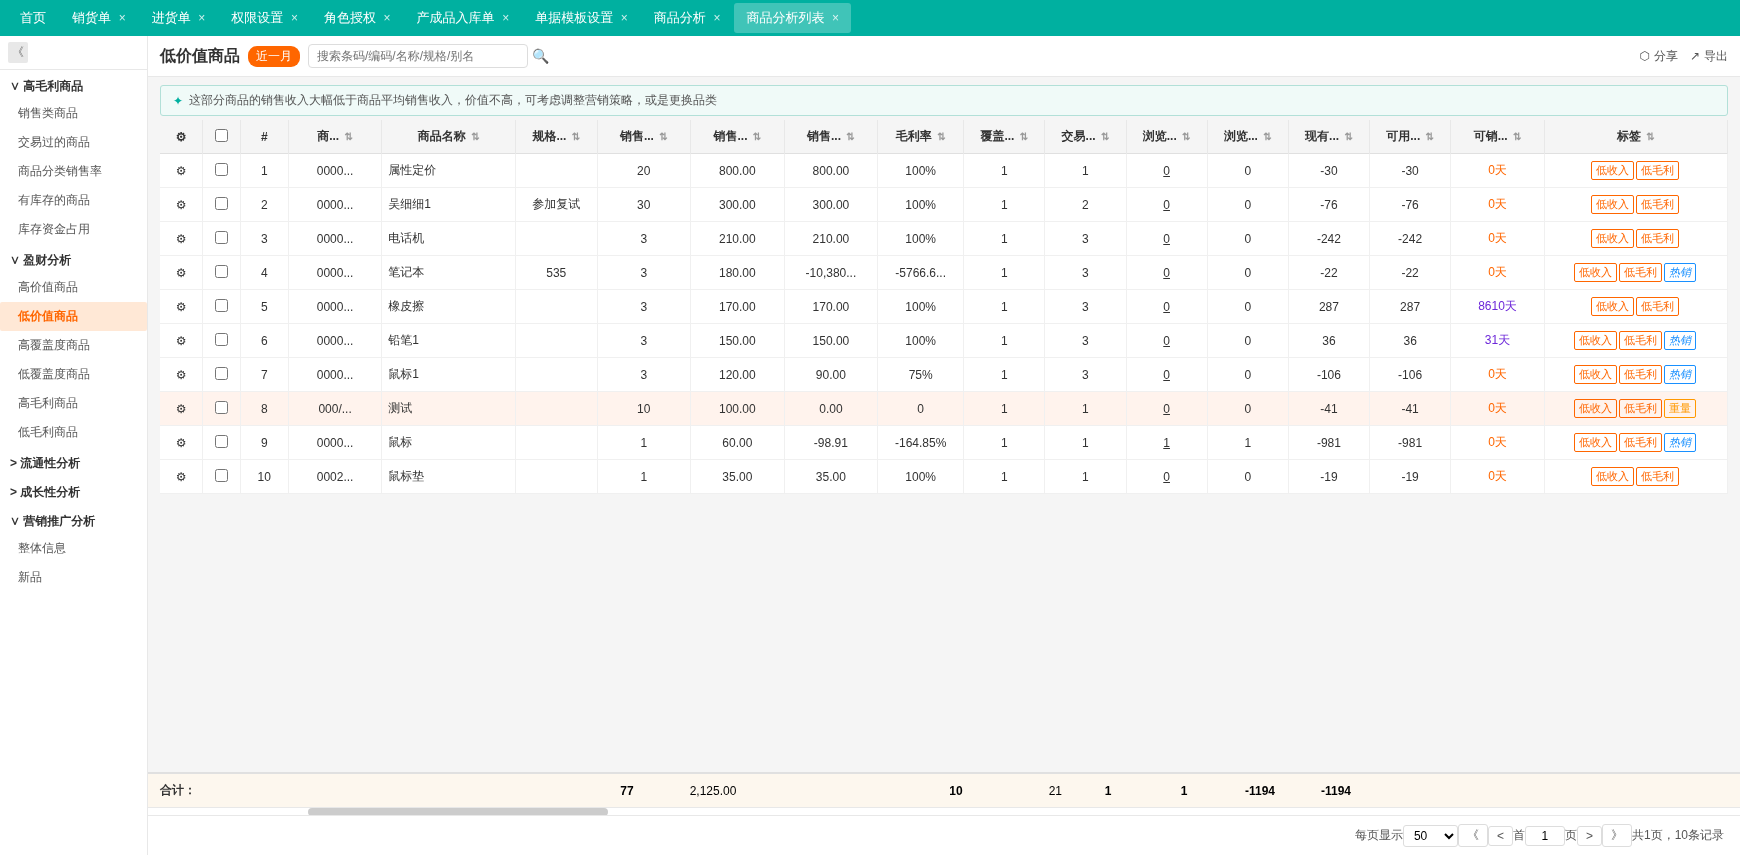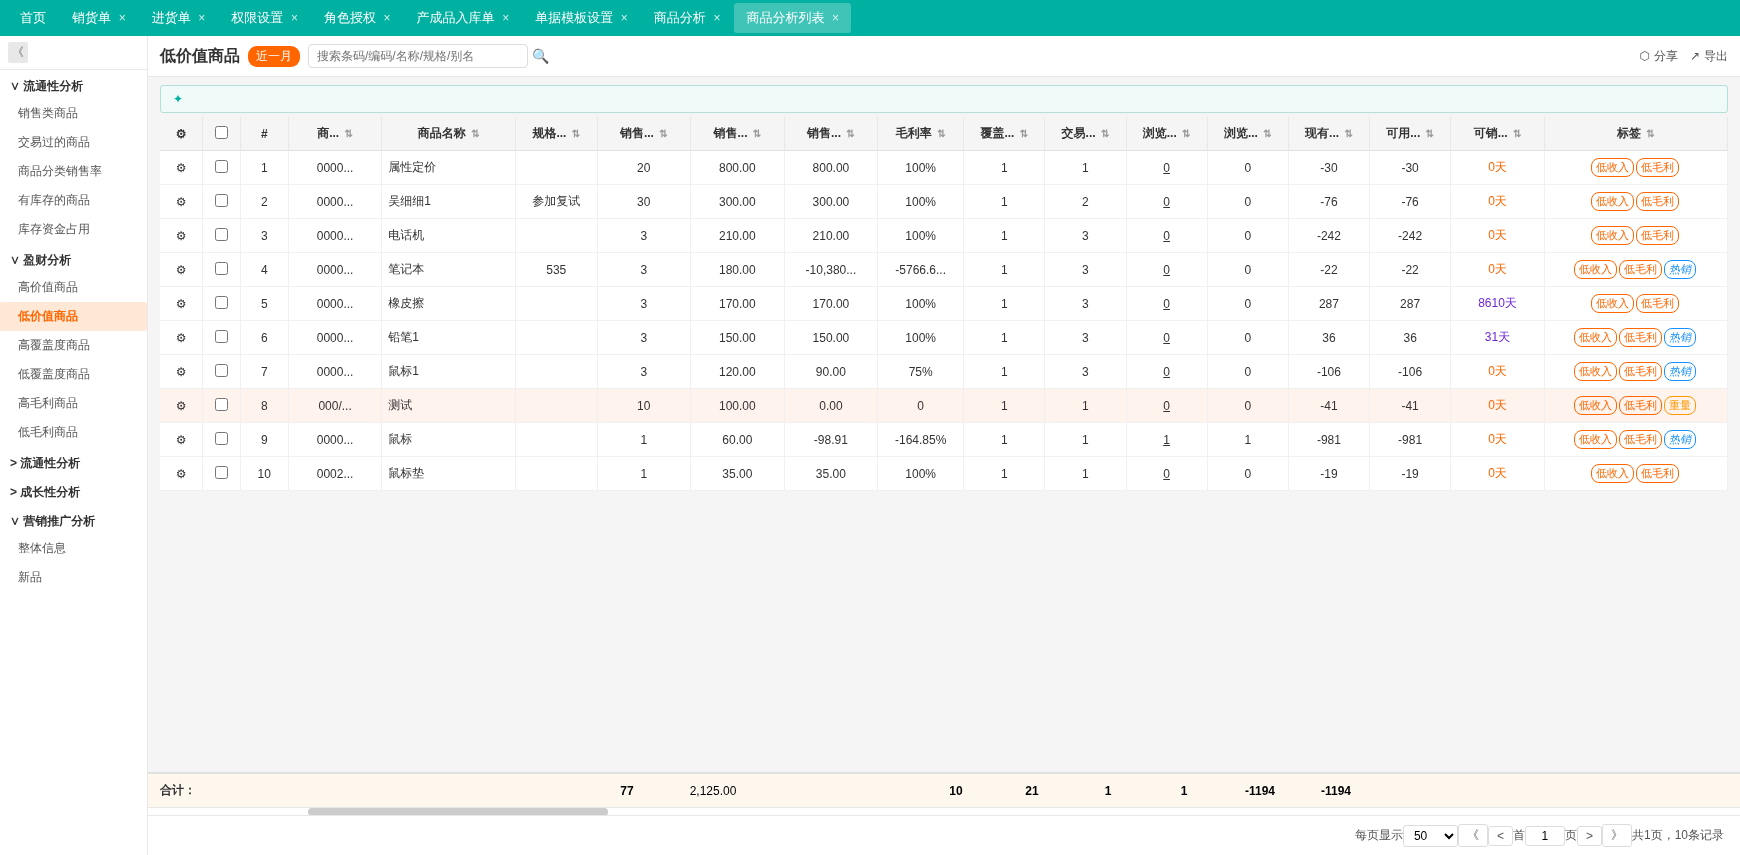--- a/index.html
+++ b/index.html
@@ -163,21 +163,21 @@
       padding: 7px 6px;
       text-align: center;
       color: #333;
       border-right: 1px solid #f0f0f0;
       white-space: nowrap;
     }
     tbody td.left { text-align: left; }
     .tag {
       display: inline-block;
       border: 1px solid;
-      border-radius: 8px;
+      border-radius: 2px;
       padding: 1px 4px;
       font-size: 11px;
       margin-right: 2px;
     }
     .tag-red { color: #ff6600; border-color: #ff6600; }
     .tag-orange { color: #ff9900; border-color: #ff9900; }
     .tag-blue { color: #1890ff; border-color: #1890ff; font-style: italic; }
     .days-0 { color: #ff6600; }
     .days-normal { color: #6d28d9; }
     .underline { text-decoration: underline; cursor: pointer; }
@@ -276,21 +276,21 @@
 </div>
 
 <div class="main-layout">
 
   <div class="sidebar">
     <div class="sidebar-top">
       <button class="collapse-btn">《</button>
     </div>
 
     <div class="sidebar-section-title">
-      <span>∨ 流通性分析</span>
+      <span>∨ 高毛利商品</span>
     </div>
     <div class="sidebar-item">销售类商品</div>
     <div class="sidebar-item">交易过的商品</div>
     <div class="sidebar-item">商品分类销售率</div>
     <div class="sidebar-item">有库存的商品</div>
     <div class="sidebar-item">库存资金占用</div>
 
     <div class="sidebar-section-title">
       <span>∨ 盈财分析</span>
     </div>
@@ -330,20 +330,21 @@
         </div>
         <div class="action-btn">
           <span>↗</span>
           <span>导出</span>
         </div>
       </div>
     </div>
 
     <div class="info-banner">
       <span class="star">✦</span>
+      <span>这部分商品的销售收入大幅低于商品平均销售收入，价值不高，可考虑调整营销策略，或是更换品类</span>
     </div>
 
     <div class="table-wrap">
       <table>
         <thead>
           <tr>
             <th class="col-gear">⚙</th>
             <th class="col-checkbox"><input type="checkbox" style=""></th>
             <th class="col-num">#</th>
             <th class="col-code">商... <span class="sort-icon">⇅</span></th>
@@ -569,21 +570,21 @@
     </div>
 
     <div class="total-row">
       <span class="total-label">合计：</span>
       <span style="width:200px"></span>
       <span style="width:70px; text-align:center; font-weight:bold">77</span>
       <span style="width:70px; text-align:center; font-weight:normal">2,125.00</span>
       <span style="width:70px; text-align:center"></span>
       <span style="width:60px; text-align:center"></span>
       <span style="width:60px; text-align:center; font-weight:bold">10</span>
-      <span style="width:60px; text-align:center; font-weight:bold">21</span>
+      <span style="width:60px; text-align:right; font-weight:normal">21</span>
       <span style="width:60px; text-align:center; font-weight:bold">1</span>
       <span style="width:60px; text-align:center; font-weight:bold">1</span>
       <span style="width:60px; text-align:center; font-weight:bold">-1194</span>
       <span style="width:60px; text-align:center; font-weight:bold">-1194</span>
     </div>
 
     <div style="background:#fff; height:8px; border-top:1px solid #e8e8e8; overflow:hidden;">
       <div style="height:8px; background:#ccc; border-radius:4px; width:300px; margin-left:160px;"></div>
     </div>
 

